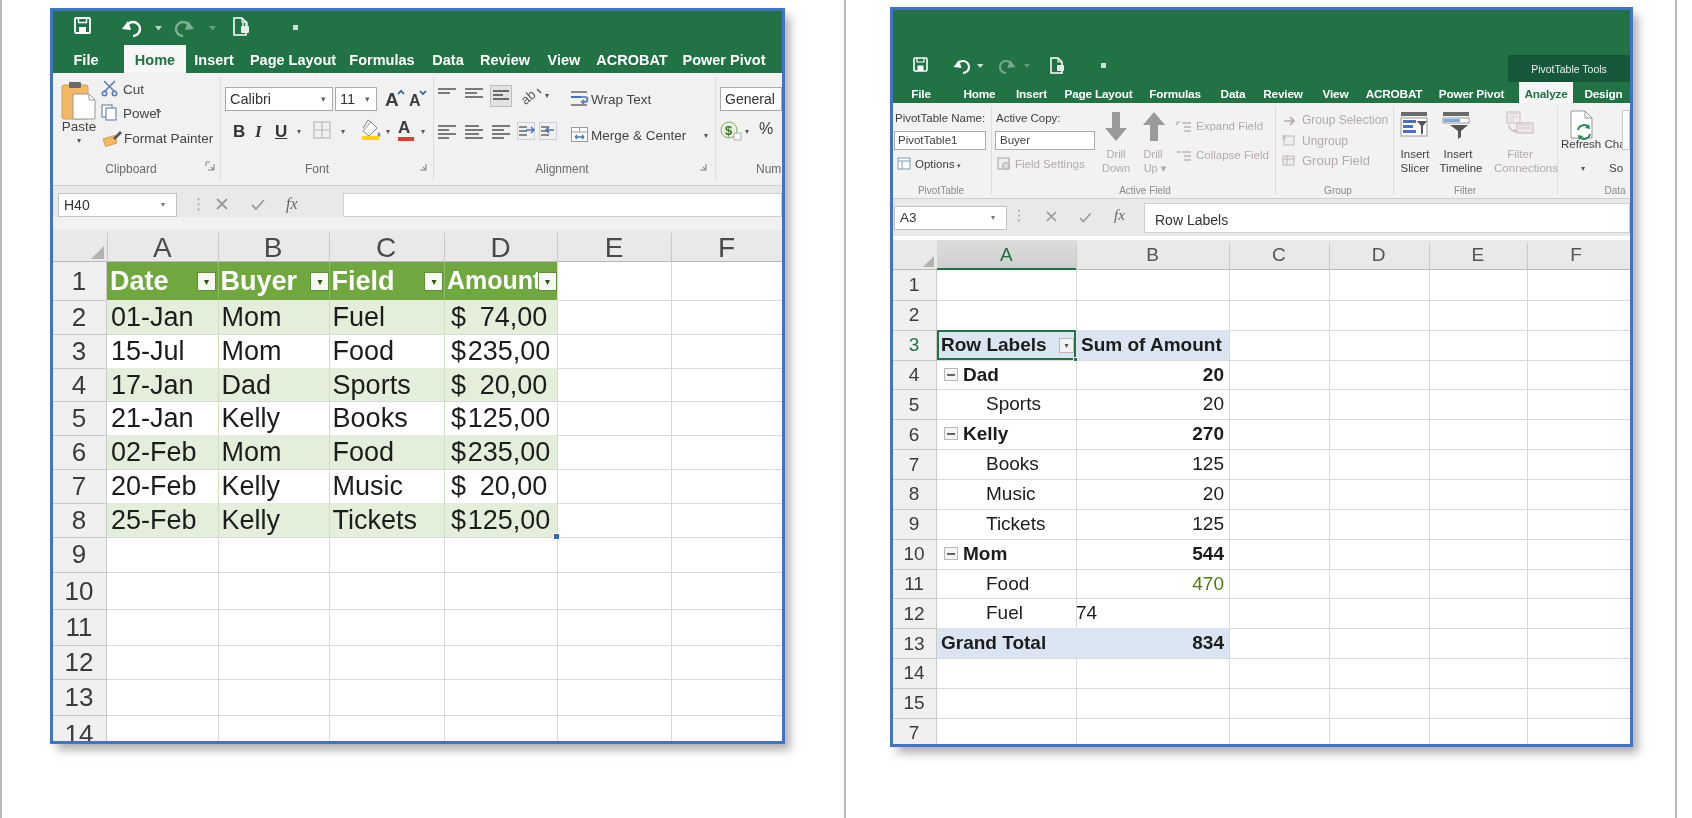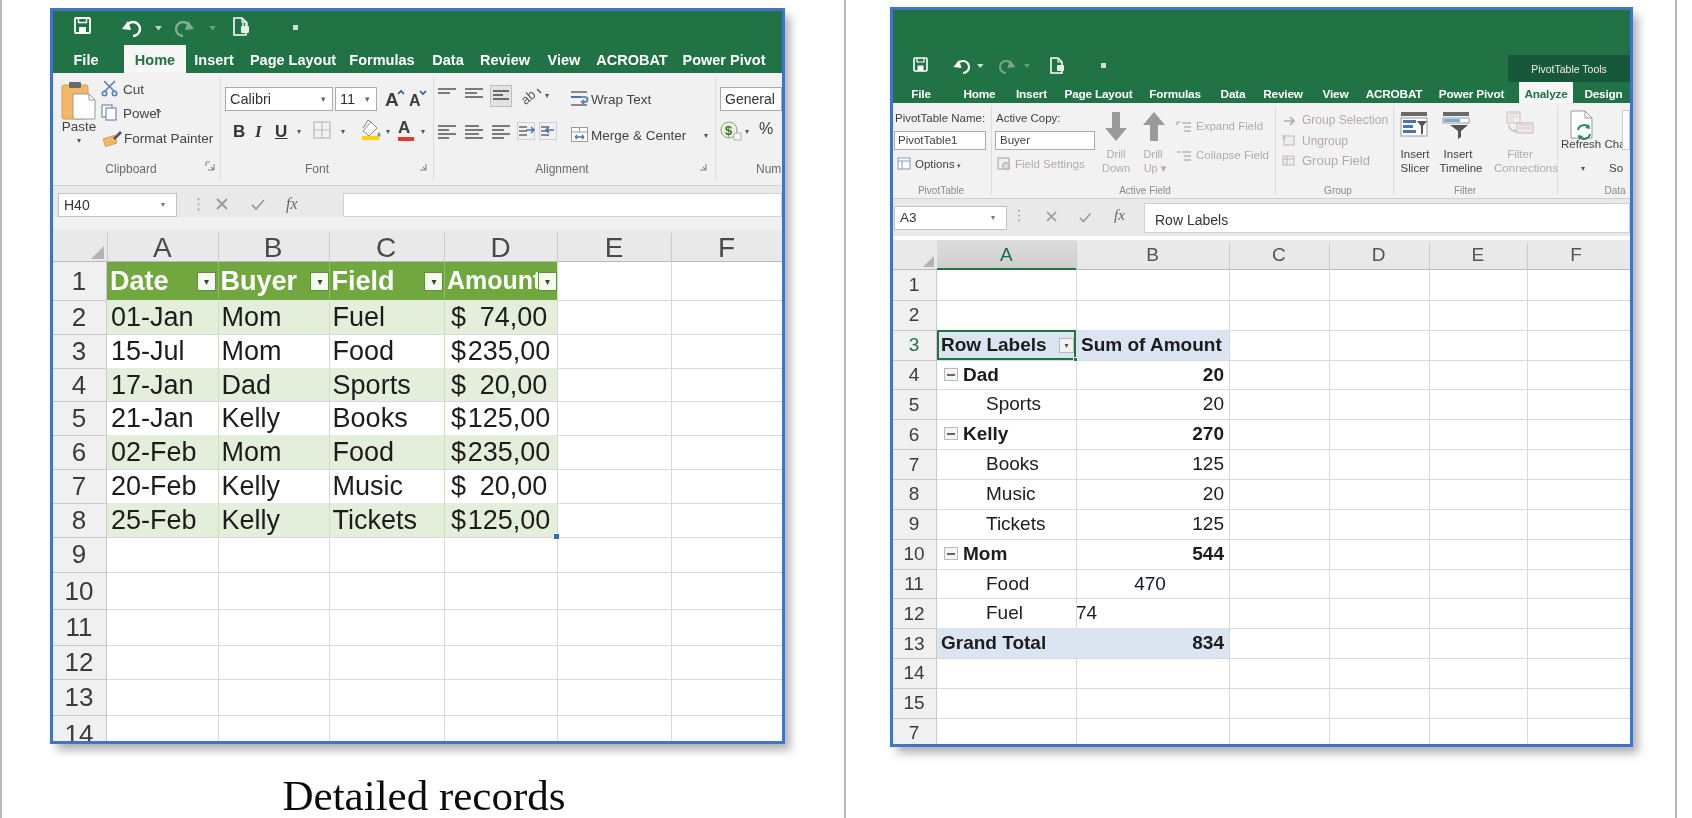--- a/index.html
+++ b/index.html
@@ -7,21 +7,20 @@
 #page div{position:absolute}
 #page svg{position:absolute;overflow:visible}
 .shot{border:3px solid #4472c4;background:#fff;overflow:hidden;box-shadow:6px 7px 9px -1px rgba(110,110,110,.55)}
 .cap{font-family:"Liberation Serif",serif;color:#0b0b0b}
 </style></head><body>
 <div id="page">
 
 <div style="left:0px;top:0px;width:2px;height:818px;background:#b9b9b9"></div>
 <div style="left:844px;top:0px;width:2px;height:818px;background:#b9b9b9"></div>
 <div style="left:1675px;top:0px;width:2px;height:818px;background:#b9b9b9"></div>
-<div class="cap" style="left:424px;top:774px;font-size:43px;line-height:43px;transform:translateX(-50%);white-space:nowrap">Detailed records</div>
 <div class="shot" style="left:50px;top:8px;width:735px;height:736px">
 <div style="left:0px;top:0px;width:729px;height:62px;background:#217346"></div>
 <svg style="left:18px;top:5px" width="230" height="24" viewBox="0 0 230 24">
 <g stroke="#fff" stroke-width="1.8" fill="none">
 <rect x="4" y="2" width="15" height="15" rx="1"></rect>
 <path d="M7.5 2 v4.5 h8 v-4.5" stroke-width="1.4"></path>
 <rect x="8" y="11" width="7" height="6" fill="#fff" stroke="none"></rect>
 </g>
 <g stroke="#fff" stroke-width="2.4" fill="none">
 <path d="M55 13 a7 7 0 1 1 7 7"></path>
@@ -600,18 +599,18 @@
 <div style="left:183px;top:444.1px;width:148px;text-align:right;font-size:19px;line-height:19px;color:#1c1c1c;font-weight:normal">125</div>
 <div style="left:93px;top:473.95000000000005px;font-size:19px;line-height:19px;color:#1c1c1c;white-space:nowrap;font-weight:normal">Music</div>
 <div style="left:183px;top:473.95000000000005px;width:148px;text-align:right;font-size:19px;line-height:19px;color:#1c1c1c;font-weight:normal">20</div>
 <div style="left:93px;top:503.8px;font-size:19px;line-height:19px;color:#1c1c1c;white-space:nowrap;font-weight:normal">Tickets</div>
 <div style="left:183px;top:503.8px;width:148px;text-align:right;font-size:19px;line-height:19px;color:#1c1c1c;font-weight:normal">125</div>
 <div style="left:51px;top:536.6500000000001px;width:14px;height:13px;background:#f5f5f5;border:1px solid #b9b9b9"></div>
 <div style="left:54px;top:542.6500000000001px;width:8px;height:2px;background:#666"></div>
 <div style="left:70px;top:533.6500000000001px;font-size:19px;line-height:19px;color:#1c1c1c;white-space:nowrap;font-weight:bold">Mom</div>
 <div style="left:183px;top:533.6500000000001px;width:148px;text-align:right;font-size:19px;line-height:19px;color:#1c1c1c;font-weight:bold">544</div>
 <div style="left:93px;top:563.5px;font-size:19px;line-height:19px;color:#1c1c1c;white-space:nowrap;font-weight:normal">Food</div>
-<div style="left:183px;top:563.5px;width:148px;text-align:center;font-size:19px;line-height:19px;color:#0f172a;font-weight:normal">470</div>
+<div style="left:183px;top:563.5px;width:148px;text-align:right;font-size:19px;line-height:19px;color:#4d7c0f;font-weight:normal">470</div>
 <div style="left:93px;top:593.35px;font-size:19px;line-height:19px;color:#1c1c1c;white-space:nowrap;font-weight:normal">Fuel</div>
 <div style="left:183px;top:593.35px;width:148px;font-size:19px;line-height:19px;color:#1c1c1c;font-weight:normal">74</div>
 <div style="left:48px;top:623.2px;font-size:19px;line-height:19px;color:#1c1c1c;white-space:nowrap;font-weight:bold">Grand Total</div>
 <div style="left:183px;top:623.2px;width:148px;text-align:right;font-size:19px;line-height:19px;color:#1c1c1c;font-weight:bold">834</div>
 </div>
 </div>
 </body></html>

